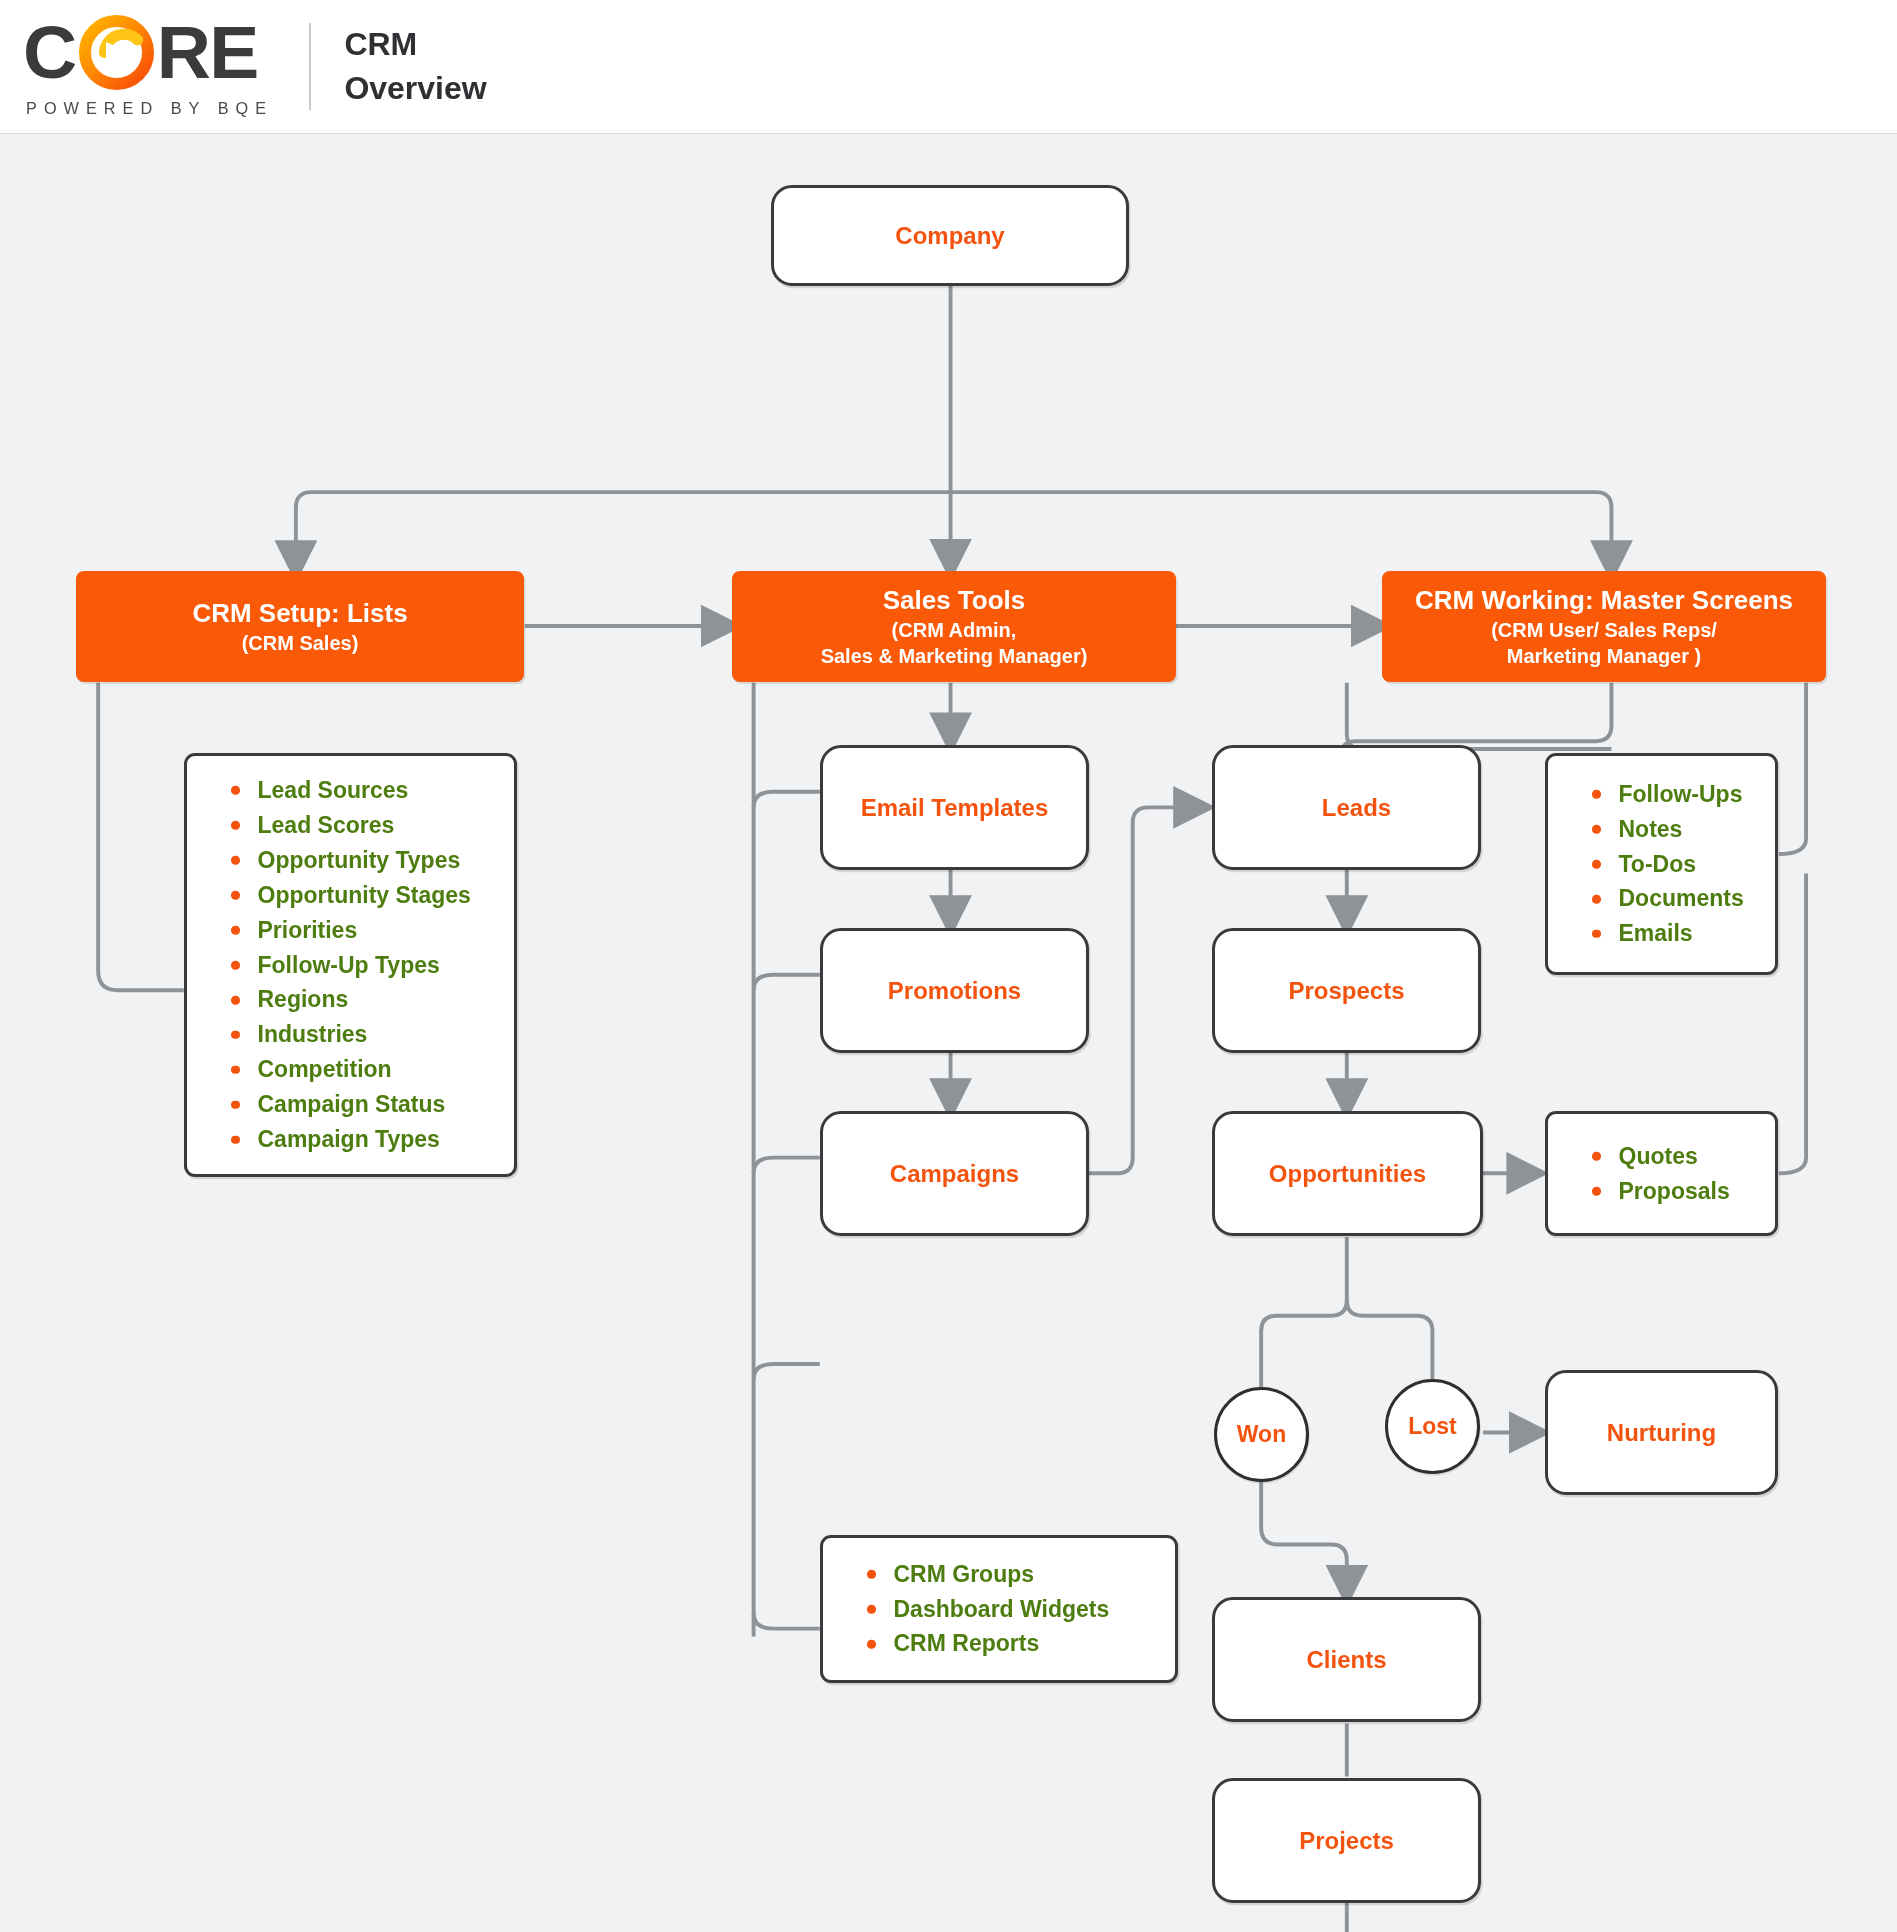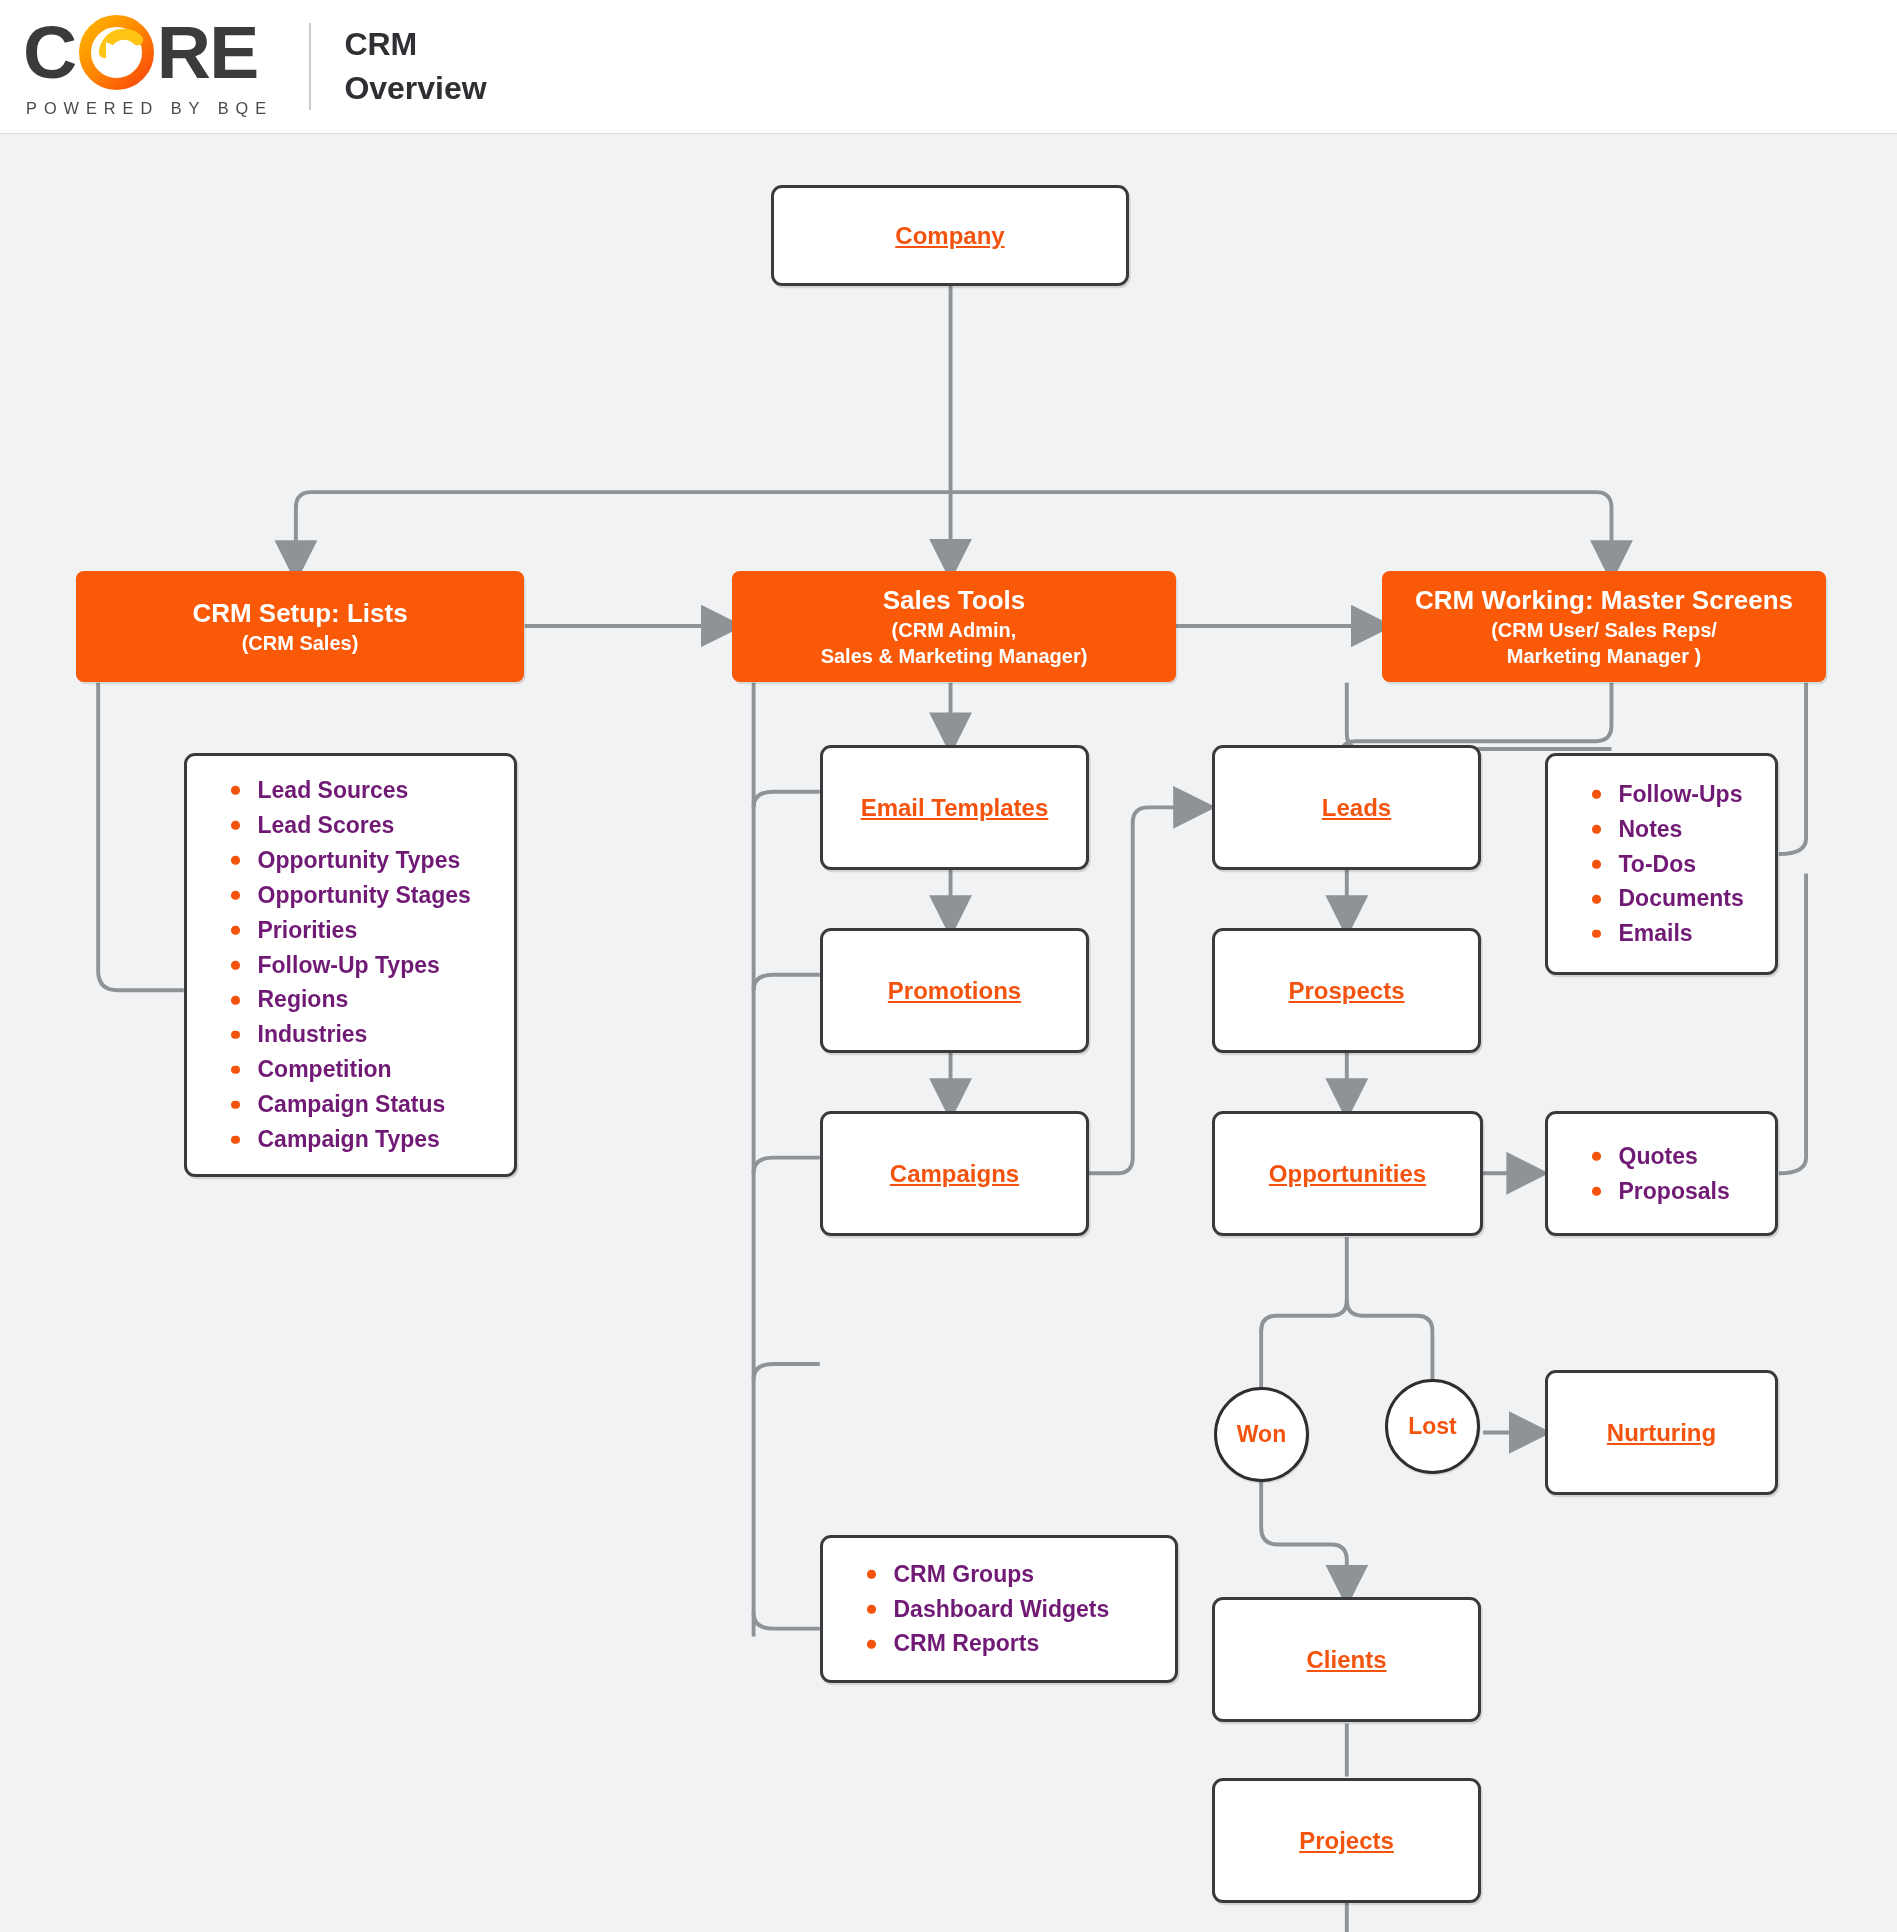--- a/index.html
+++ b/index.html
@@ -29,24 +29,24 @@
   .divider-v{width:2.3px;height:87px;background:#c9cbcf;margin:0 33px 0 36px;}
   .title-block{
     font-weight:bold;font-size:32px;color:#2f3033;line-height:1.35;
     font-family:"Liberation Sans", sans-serif;
   }
   .canvas{position:absolute;left:0;top:134px;width:1898px;height:1799px;}
   svg.wires{position:absolute;left:0;top:0;width:1898px;height:1799px;}
 
   .node{position:absolute;box-sizing:border-box;}
   .box{
-    background:#ffffff;border:3.1px solid #3a3a3c;border-radius:11px;
+    background:#ffffff;border:3.1px solid #3a3a3c;border-radius:21px;
     box-shadow:1.6px 2.3px 0 rgba(0,0,0,0.12);
     display:flex;align-items:center;justify-content:center;
-    color:#f4530e;font-weight:bold;text-align:center;text-decoration:underline;
+    color:#f4530e;font-weight:bold;text-align:center;
   }
   .box.lbl{font-size:24px;}
   .orange{
     background:#fa5a07;border:none;border-radius:7.8px;
     box-shadow:1.6px 2.3px 0 rgba(0,0,0,0.10);
     color:#ffffff;display:flex;flex-direction:column;
     align-items:center;justify-content:center;text-align:center;
   }
   .orange .t1{font-size:26px;font-weight:bold;line-height:1.25;}
   .orange .t2{font-size:20px;font-weight:bold;line-height:1.3;}
@@ -57,21 +57,21 @@
     box-shadow:0.8px 1.6px 0 rgba(0,0,0,0.10);
   }
   .listbox{
     background:#ffffff;border:3.1px solid #3a3a3c;border-radius:11px;
     box-shadow:1.6px 2.3px 0 rgba(0,0,0,0.12);
     display:flex;flex-direction:column;justify-content:center;
     box-sizing:border-box;
   }
   .listbox ul{margin:0;padding:0 0 0 44px;list-style:none;}
   .listbox li{
-    color:#701a75;font-weight:bold;font-size:23px;line-height:1.52;
+    color:#4d7c0f;font-weight:bold;font-size:23px;line-height:1.52;
     position:relative;padding-left:26.5px;white-space:nowrap;
   }
   .listbox li::before{
     content:"";position:absolute;left:0;top:50%;
     width:8.6px;height:8.6px;border-radius:50%;background:#f4530e;
     transform:translateY(-50%);
   }
 </style>
 </head>
 <body>

